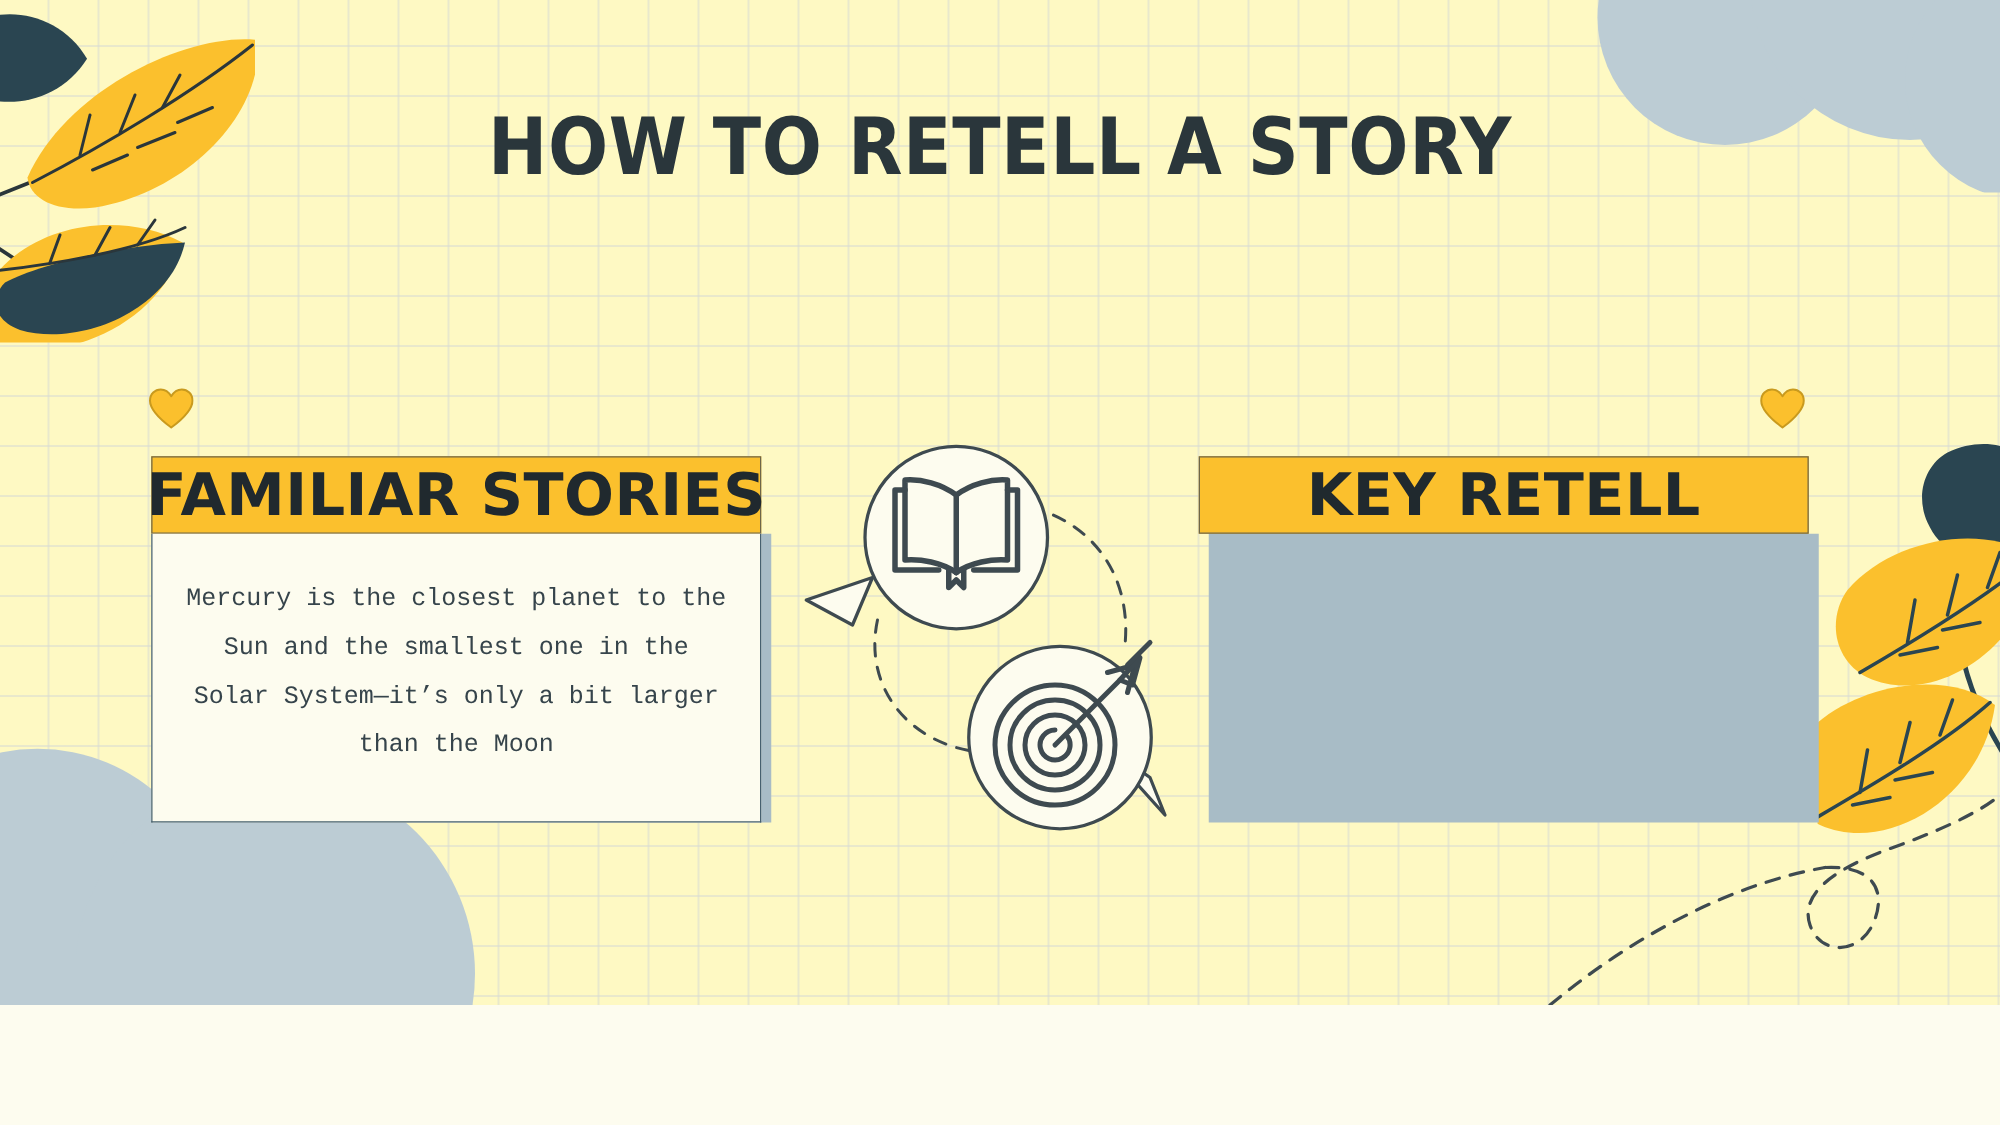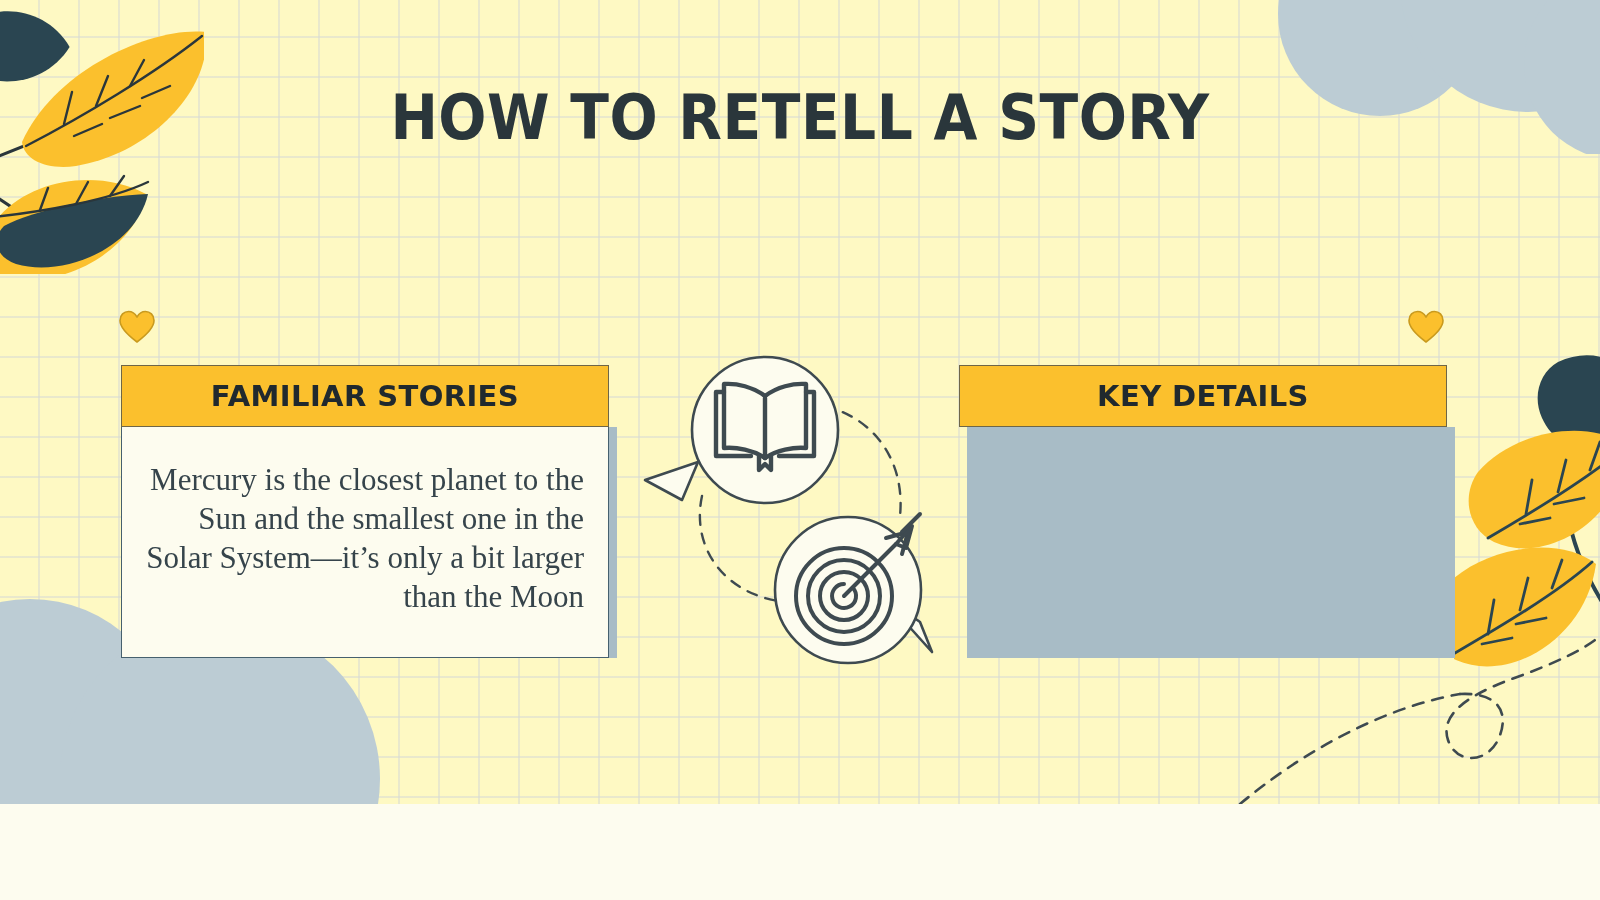--- a/index.html
+++ b/index.html
@@ -88,42 +88,42 @@
     height: 62px;
     background: #FBC02D;
     border: 1.6px solid #6E6648;
     display: flex;
     align-items: center;
     justify-content: center;
   }
   .card-header-label {
     font-family: "DejaVu Sans", sans-serif;
     font-weight: 700;
-    font-size: 29px;
+    font-size: 47px;
     letter-spacing: 0.4px;
     color: #20292E;
     white-space: nowrap;
   }
   .card-body {
     box-sizing: border-box;
     min-height: 231px;
     background: #FDFCEF;
     border: 1.4px solid #46606E;
     border-top: none;
     display: flex;
     align-items: center;
     justify-content: center;
     padding: 18px 24px 26px 24px;
   }
   .card-body-text {
-    font-family: Liberation Serif, serif;
-    font-size: 31px;
+    font-family: Liberation Mono, monospace;
+    font-size: 20px;
     line-height: 39px;
     color: #36444B;
-    text-align: right;
+    text-align: center;
   }
 
   
   .heart {
     position: absolute;
     top: 310px;
     width: 36px;
     height: 34px;
   }
   #heart-left { left: 119px; }
@@ -255,21 +255,21 @@
       <div class="card-body">
         <div class="card-body-text">Mercury is the closest planet to the Sun and the smallest one in the Solar System—it’s only a bit larger than the Moon</div>
       </div>
     </div>
   </div>
 
   <div class="card-wrap" id="card-key-wrap">
     <div class="card-shadow"></div>
     <div class="card">
       <div class="card-header">
-        <span class="card-header-label">KEY DETAILS</span>
+        <span class="card-header-label">KEY RETELL</span>
       </div>
     </div>
   </div>
 
   <svg id="center-graphic" viewBox="0 0 340 340">
 
     <g fill="none" stroke="#3E4A50" stroke-width="2.4" stroke-dasharray="10 9" stroke-linecap="round">
       <path d="M186 73 C 246 78, 286 124, 280 186"></path>
       <path d="M82 166 C 70 222, 110 268, 168 272"></path>
     </g>

